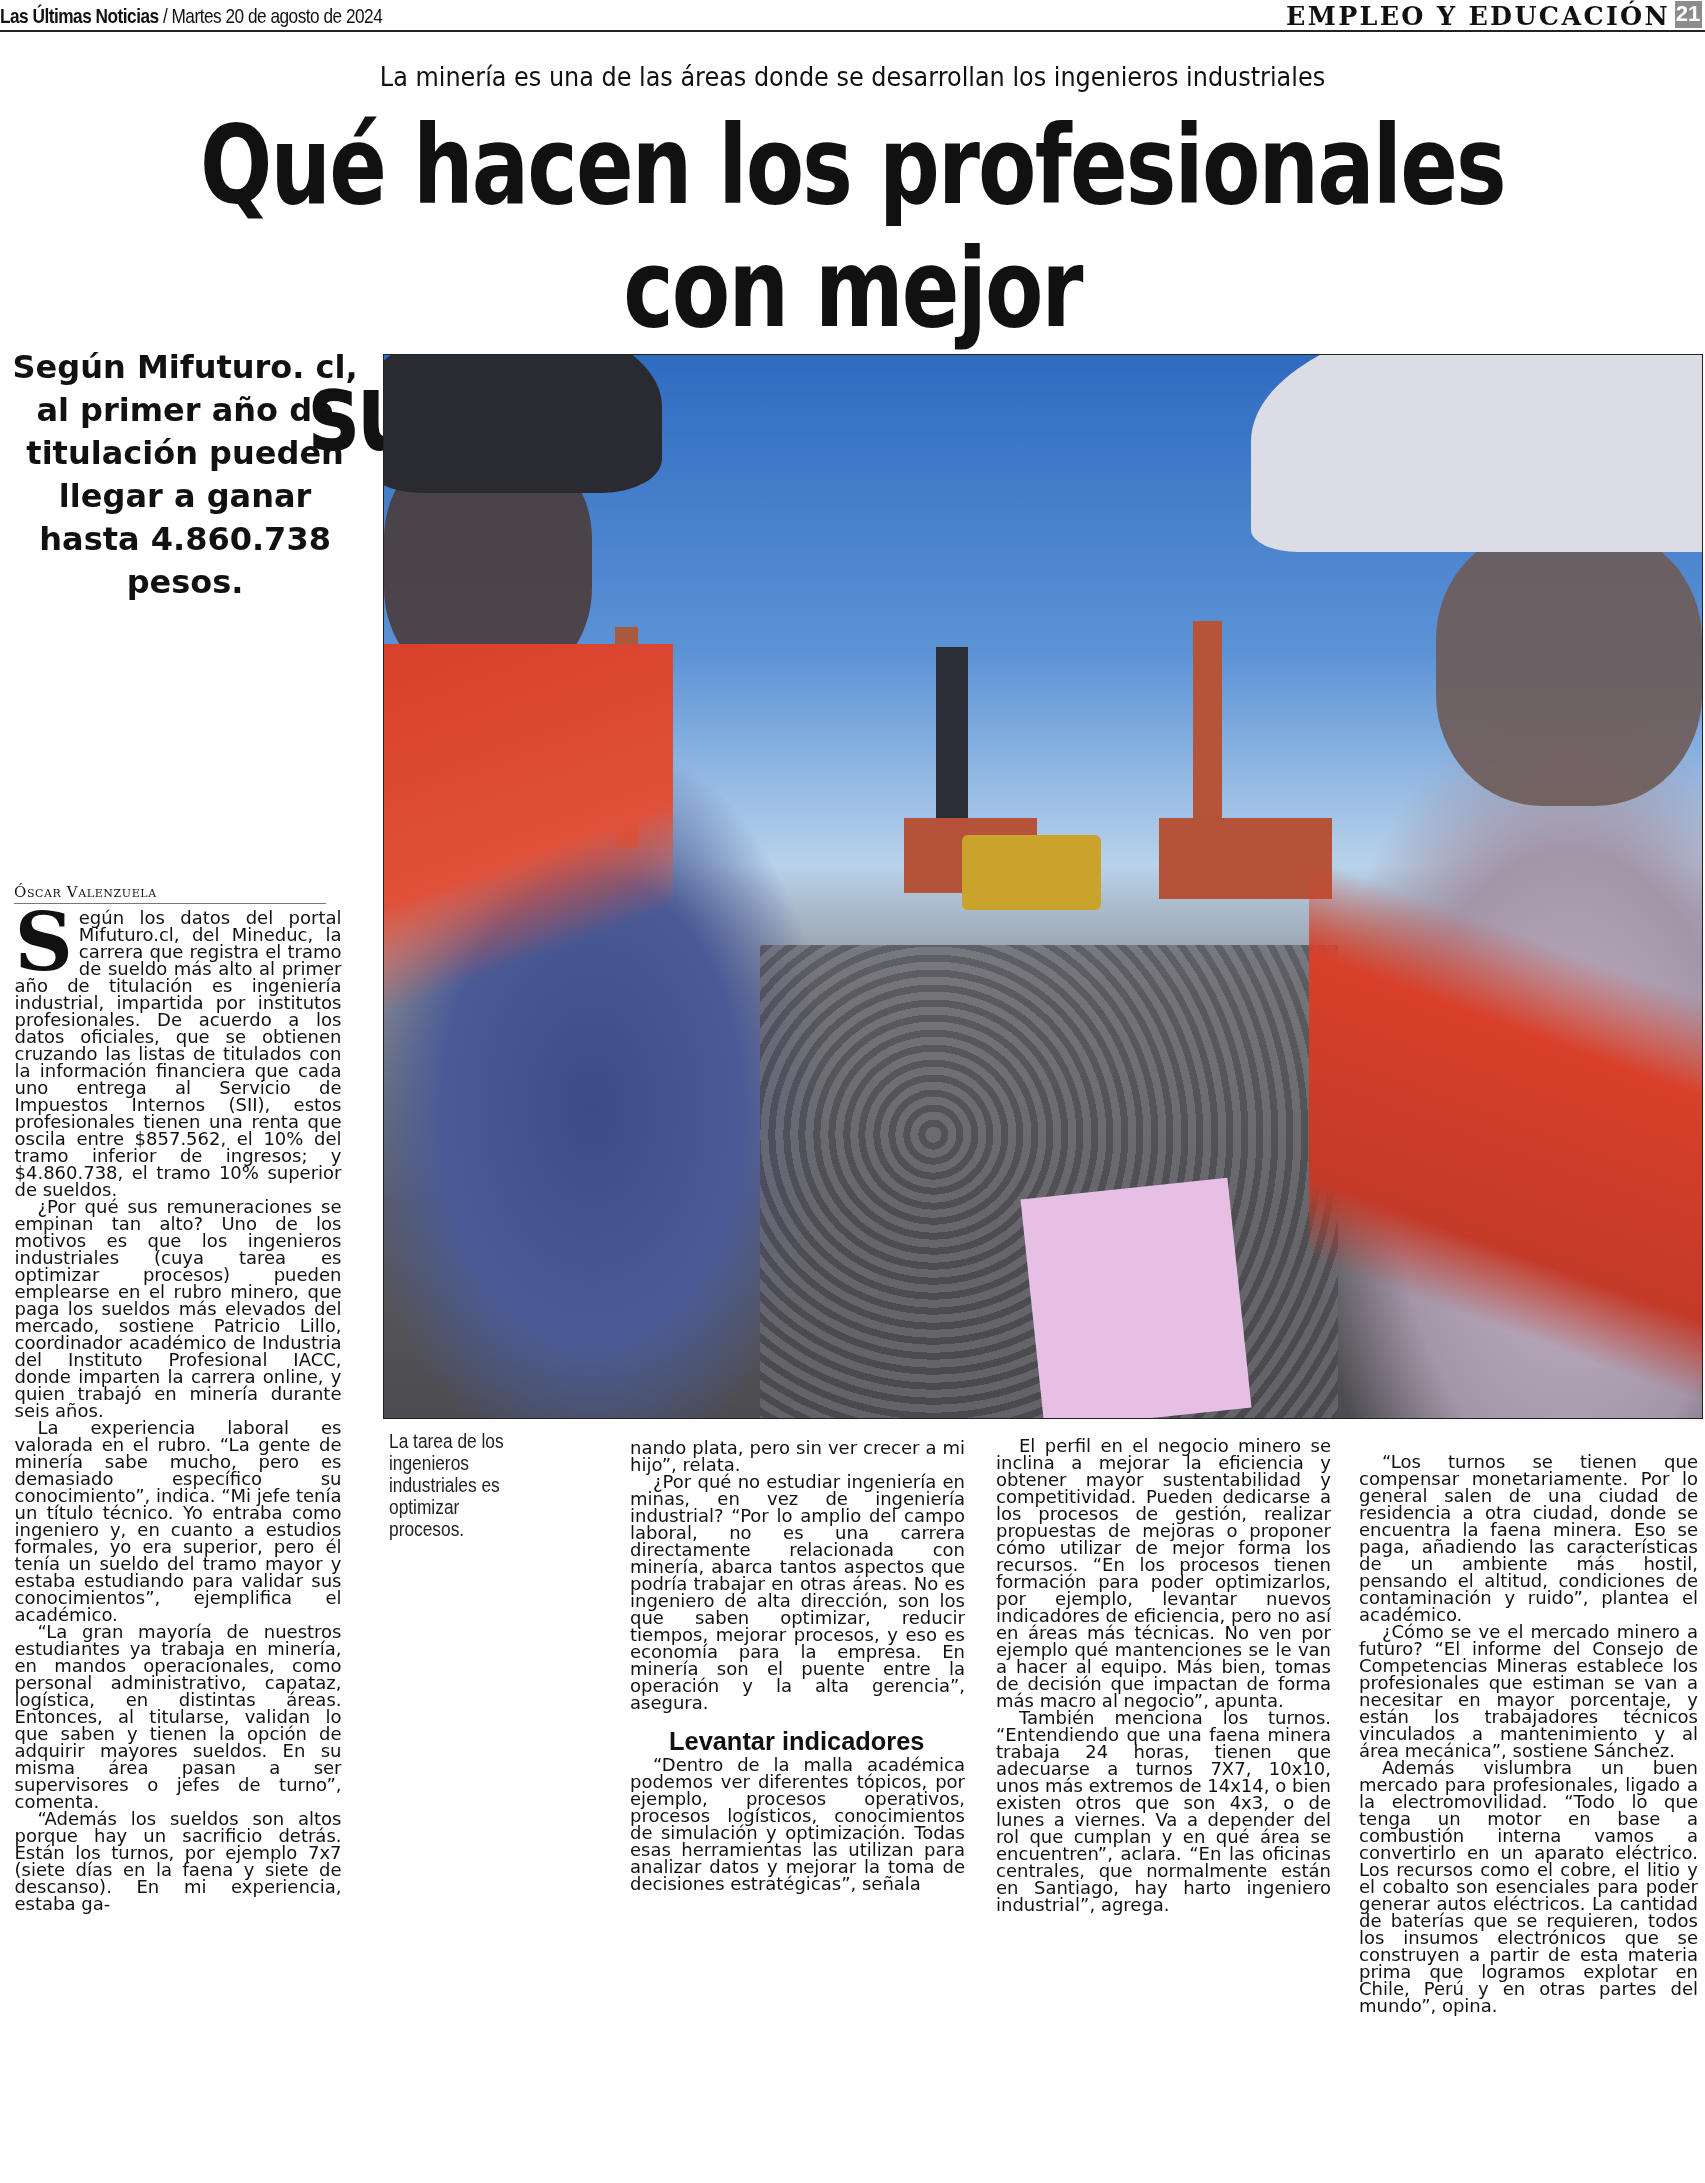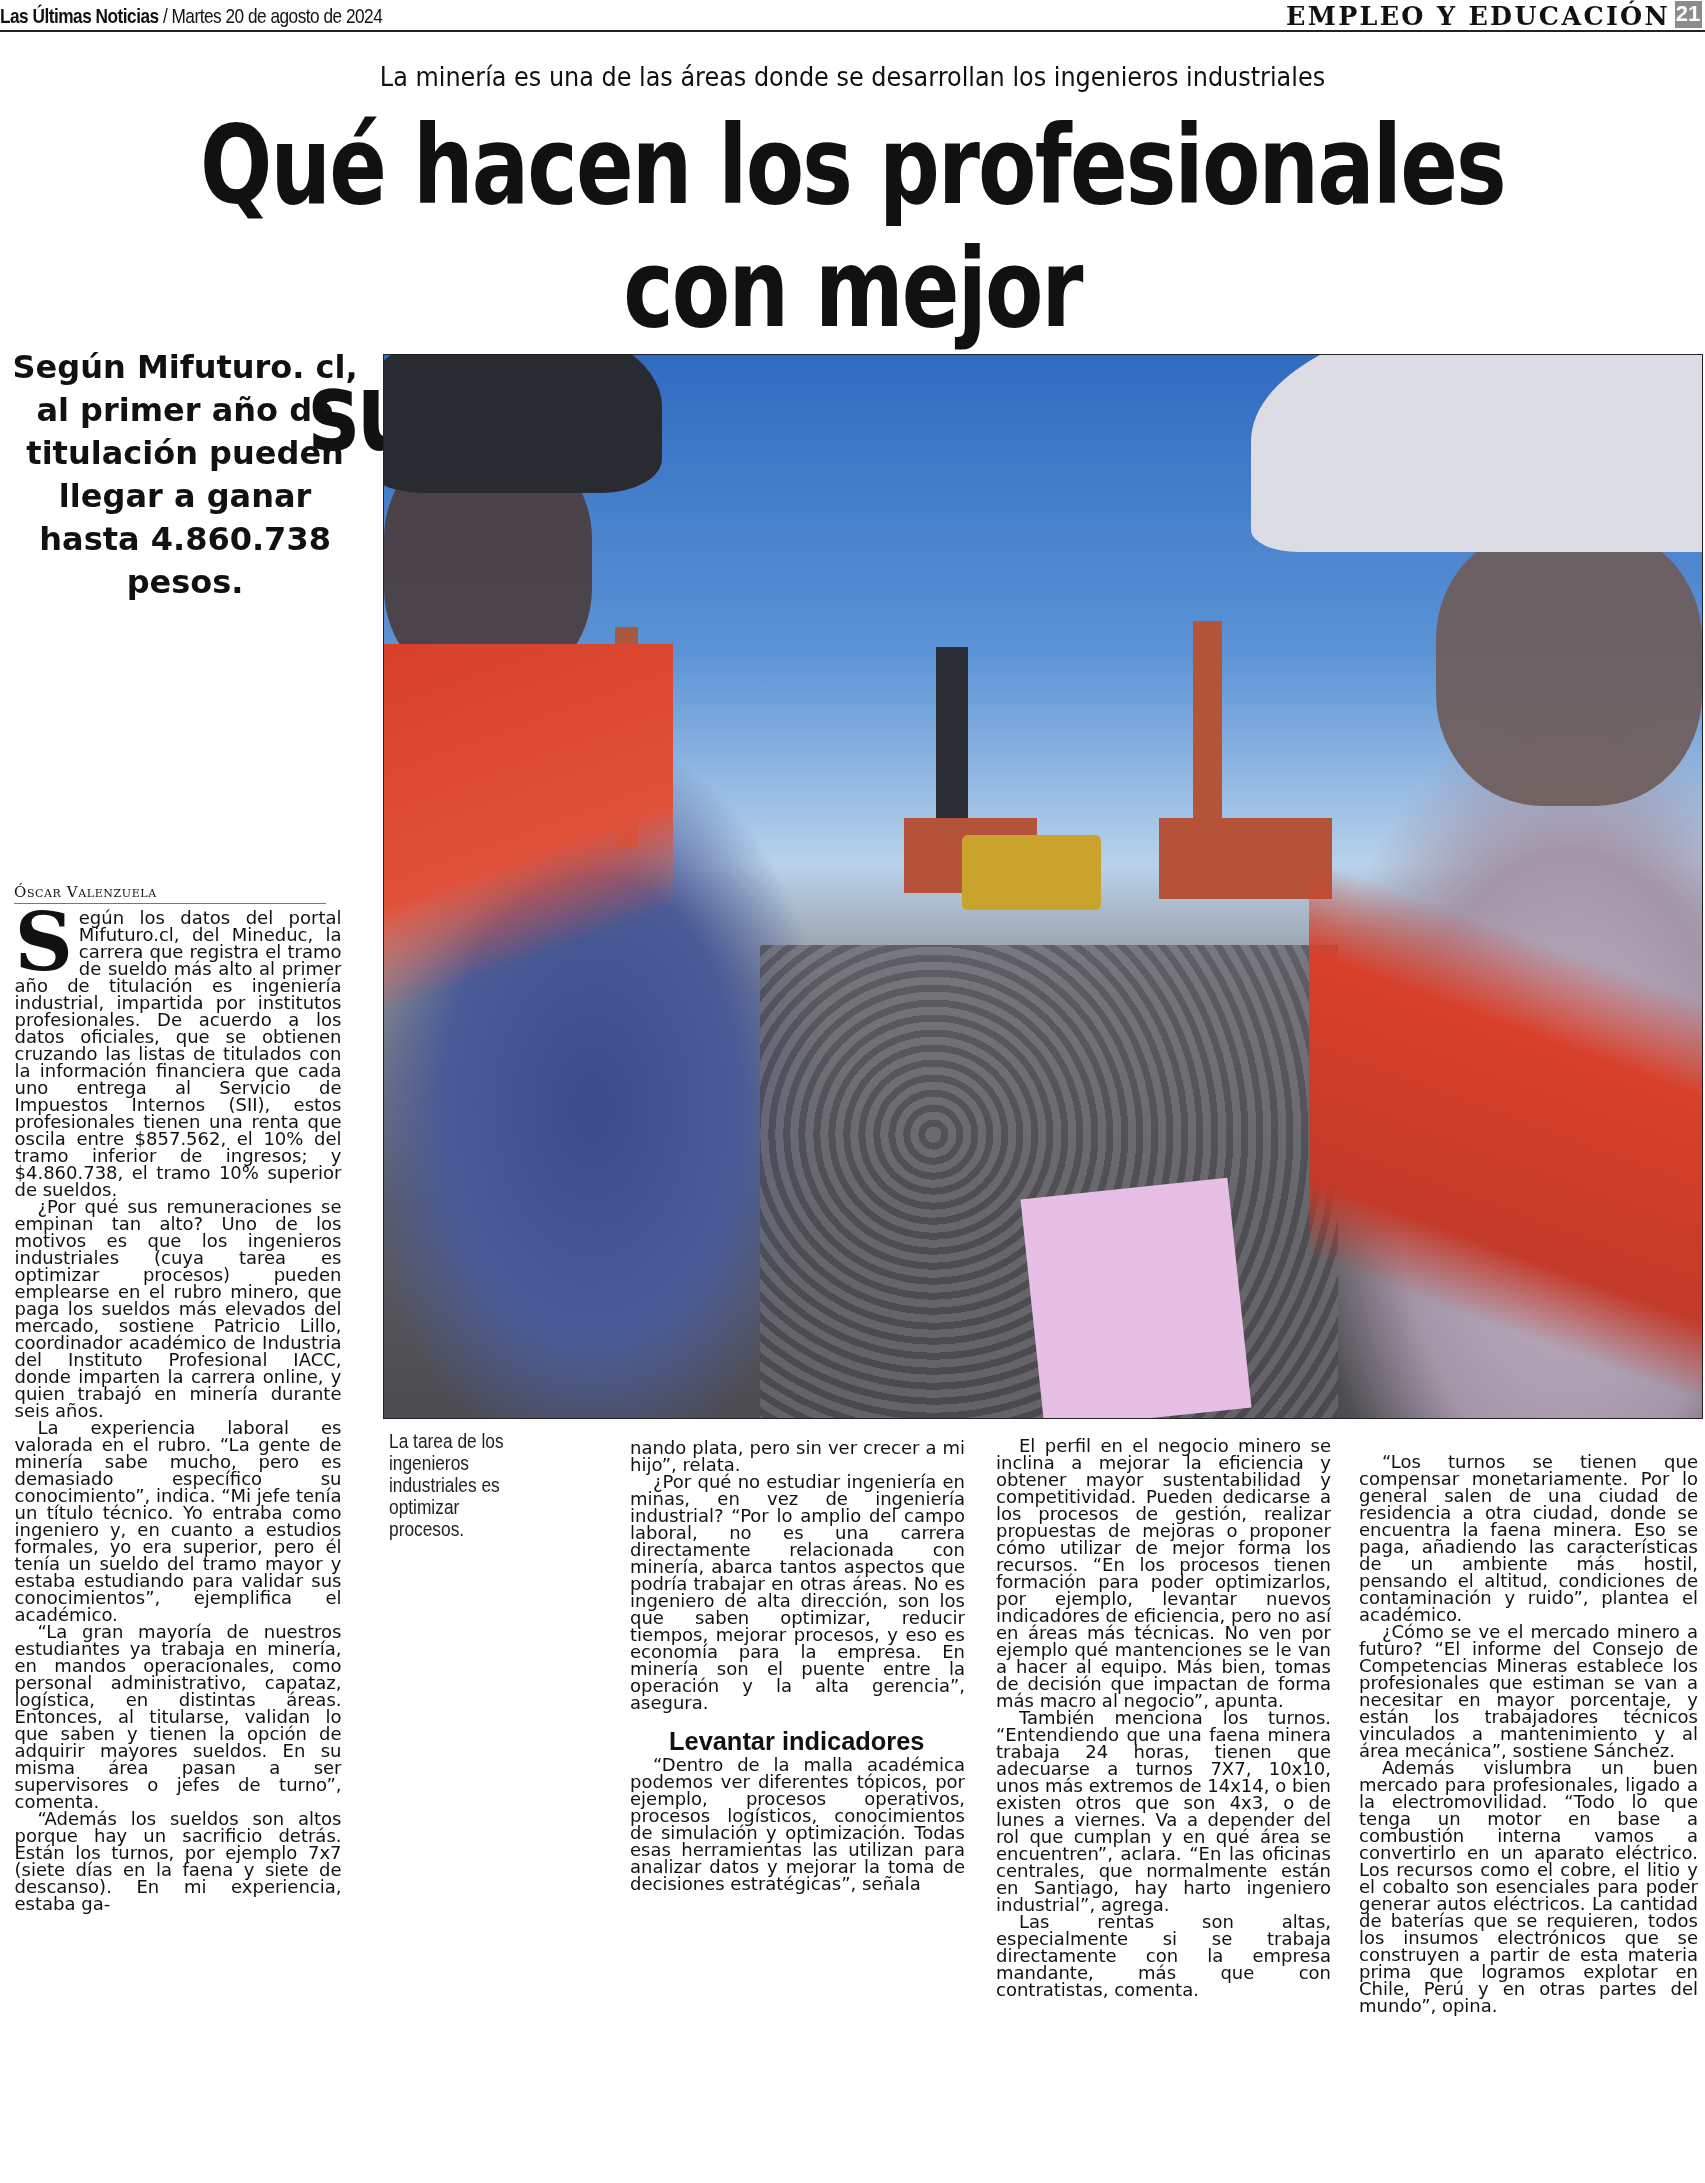--- a/index.html
+++ b/index.html
@@ -113,21 +113,20 @@
 <div class="col col2">
   <p class="noindent">nando plata, pero sin ver crecer a mi hijo”, relata.</p>
   <p>¿Por qué no estudiar ingeniería en minas, en vez de ingeniería industrial? “Por lo amplio del campo laboral, no es una carrera directamente relacionada con minería, abarca tantos aspectos que podría trabajar en otras áreas. No es ingeniero de alta dirección, son los que saben optimizar, reducir tiempos, mejorar procesos, y eso es economía para la empresa. En minería son el puente entre la operación y la alta gerencia”, asegura.</p>
   <div class="subhead">Levantar indicadores</div>
   <p>“Dentro de la malla académica podemos ver diferentes tópicos, por ejemplo, procesos operativos, procesos logísticos, conocimientos de simulación y optimización. Todas esas herramientas las utilizan para analizar datos y mejorar la toma de decisiones estratégicas”, señala</p>
 </div>
 
 <div class="col col3">
   <p>El perfil en el negocio minero se inclina a mejorar la eficiencia y obtener mayor sustentabilidad y competitividad. Pueden dedicarse a los procesos de gestión, realizar propuestas de mejoras o proponer cómo utilizar de mejor forma los recursos. “En los procesos tienen formación para poder optimizarlos, por ejemplo, levantar nuevos indicadores de eficiencia, pero no así en áreas más técnicas. No ven por ejemplo qué mantenciones se le van a hacer al equipo. Más bien, tomas de decisión que impactan de forma más macro al negocio”, apunta.</p>
   <p>También menciona los turnos. “Entendiendo que una faena minera trabaja 24 horas, tienen que adecuarse a turnos 7X7, 10x10, unos más extremos de 14x14, o bien existen otros que son 4x3, o de lunes a viernes. Va a depender del rol que cumplan y en qué área se encuentren”, aclara. “En las oficinas centrales, que normalmente están en Santiago, hay harto ingeniero industrial”, agrega.</p>
-  <p>Las rentas son altas, especialmente si se trabaja directamente con la empresa mandante, más que con contratistas, comenta.</p>
 </div>
 
 <div class="col col4">
   <p>“Los turnos se tienen que compensar monetariamente. Por lo general salen de una ciudad de residencia a otra ciudad, donde se encuentra la faena minera. Eso se paga, añadiendo las características de un ambiente más hostil, pensando el altitud, condiciones de contaminación y ruido”, plantea el académico.</p>
   <p>¿Cómo se ve el mercado minero a futuro? “El informe del Consejo de Competencias Mineras establece los profesionales que estiman se van a necesitar en mayor porcentaje, y están los trabajadores técnicos vinculados a mantenimiento y al área mecánica”, sostiene Sánchez.</p>
   <p>Además vislumbra un buen mercado para profesionales, ligado a la electromovilidad. “Todo lo que tenga un motor en base a combustión interna vamos a convertirlo en un aparato eléctrico. Los recursos como el cobre, el litio y el cobalto son esenciales para poder generar autos eléctricos. La cantidad de baterías que se requieren, todos los insumos electrónicos que se construyen a partir de esta materia prima que logramos explotar en Chile, Perú y en otras partes del mundo”, opina.</p>
 </div>
 
 
 </body></html>

